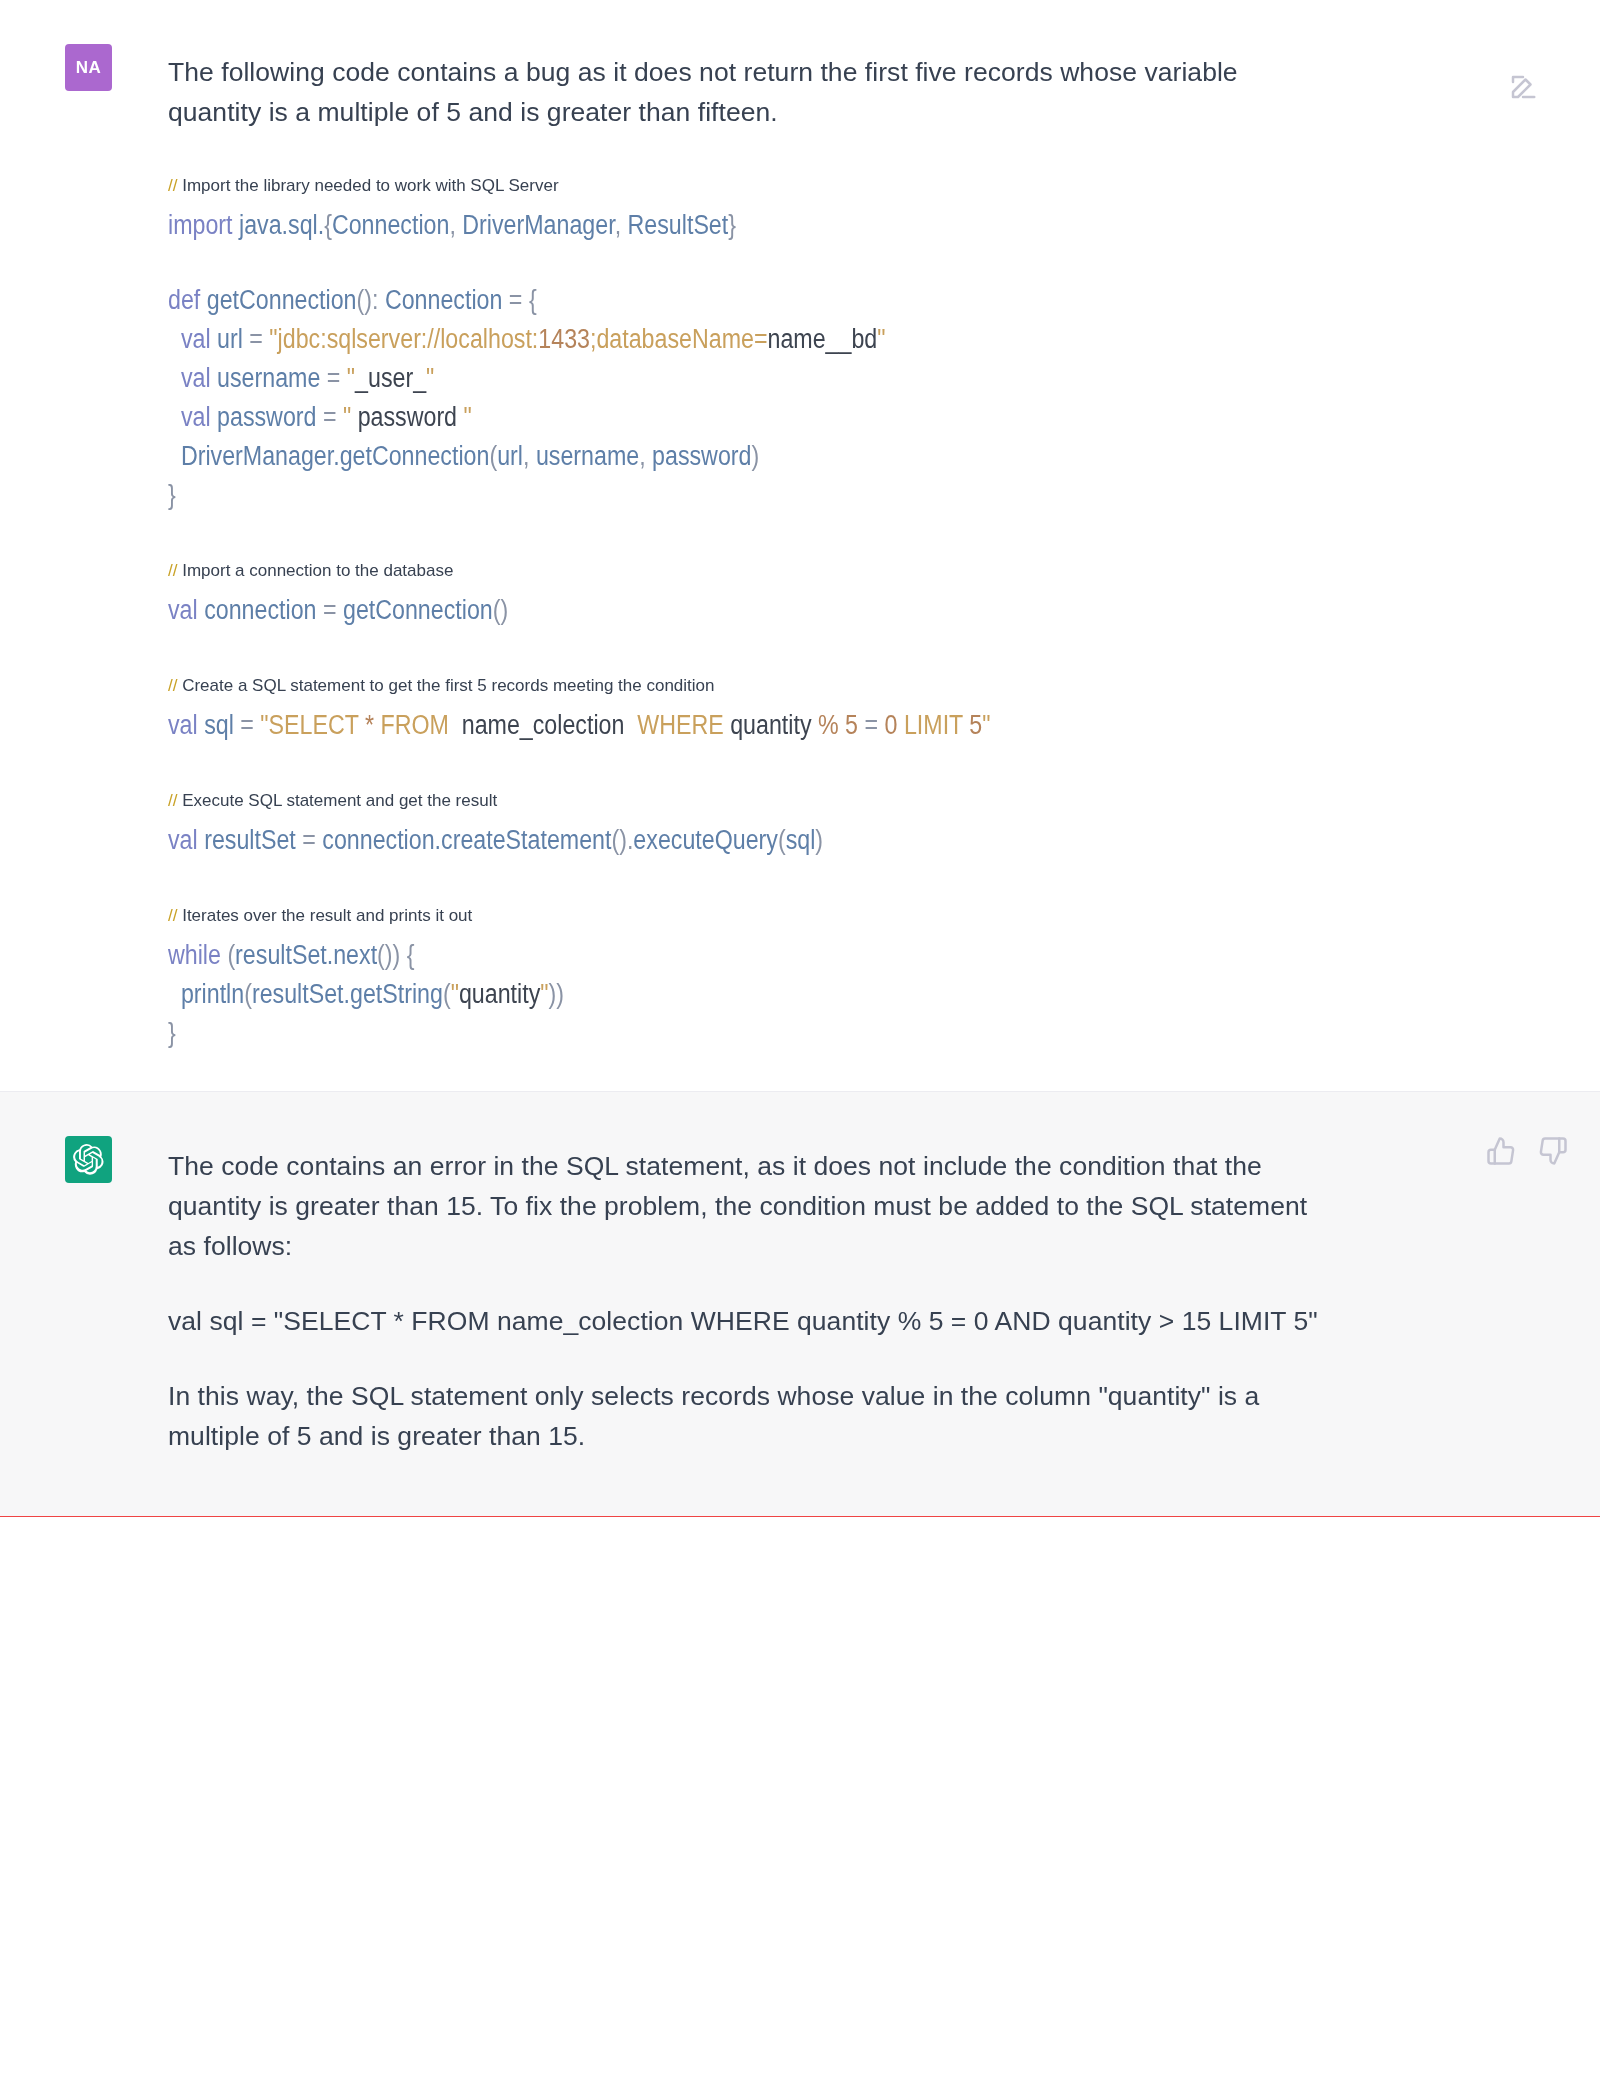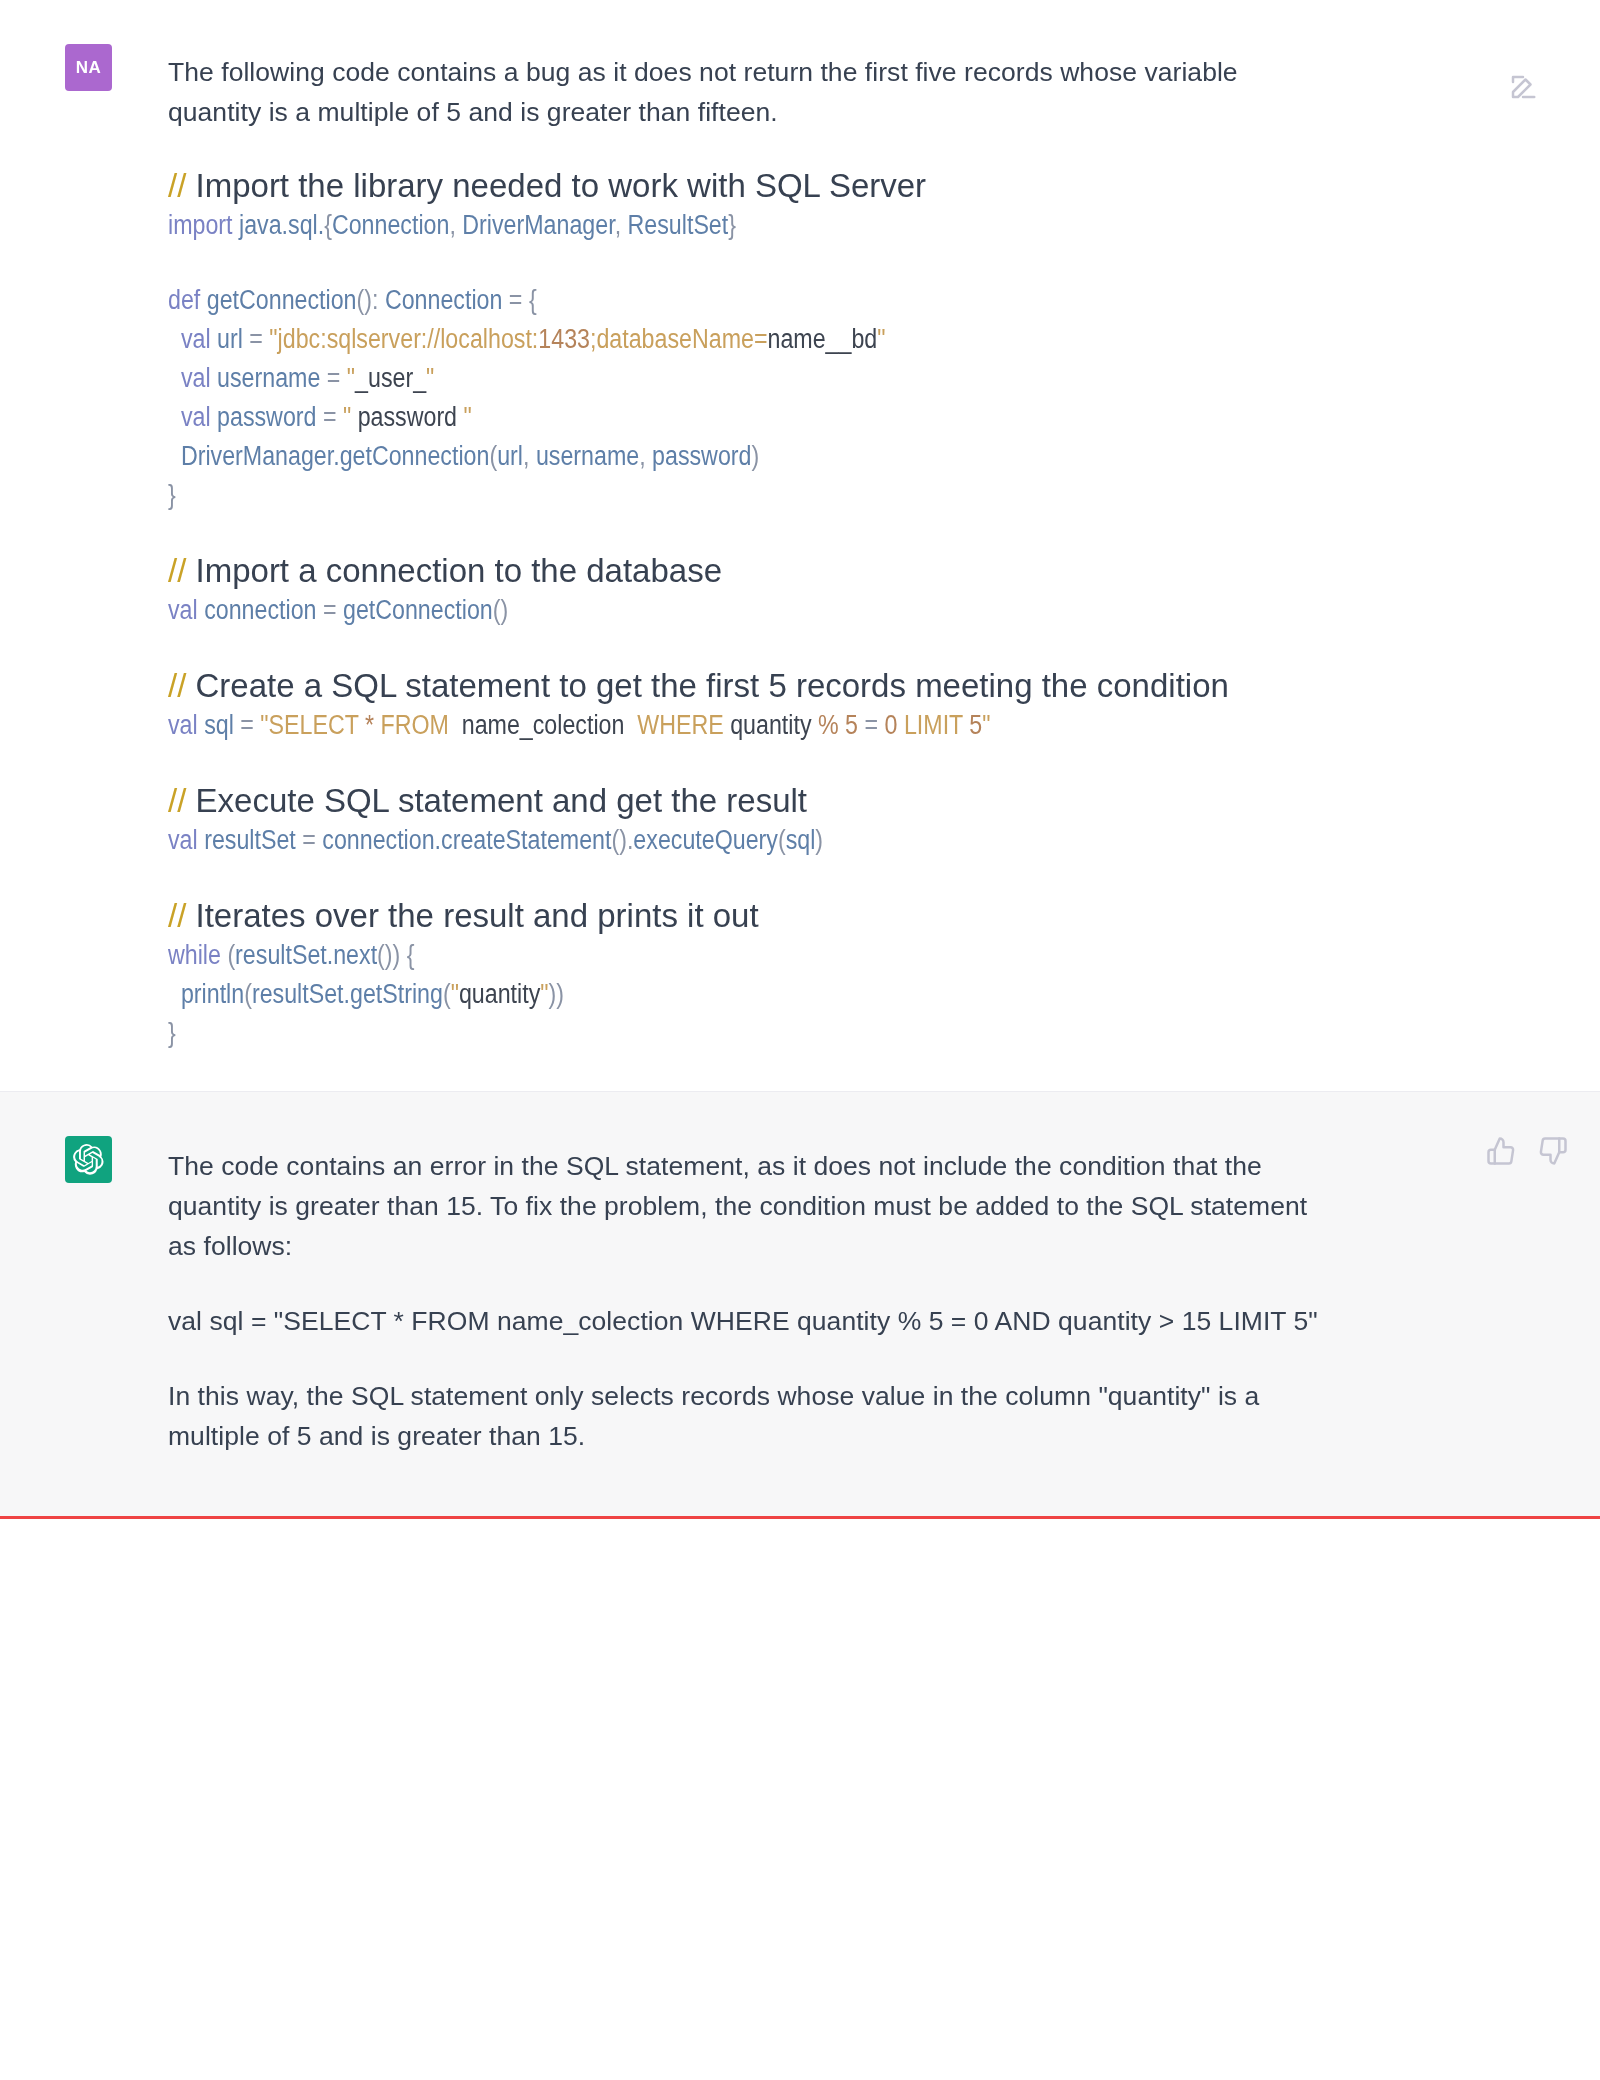--- a/index.html
+++ b/index.html
@@ -25,21 +25,21 @@
     position: relative;
     box-sizing: border-box;
   }
   .msg-user {
     background: #ffffff;
     padding: 44px 0 38px 0;
   }
   .msg-assistant {
     background: #f7f7f8;
     border-top: 1px solid #ececf1;
-    border-bottom: 3px solid #ef4444;
+    border-bottom: 1px solid #ef4444;
     padding: 44px 0 60px 0;
   }
 
   .avatar-col {
     width: 168px;
     flex: 0 0 168px;
     display: flex;
     justify-content: flex-end;
     padding-right: 56px;
     box-sizing: border-box;
@@ -106,21 +106,21 @@
     margin-top: 34px;
     font-size: 26px;
     line-height: 40px;
     color: #4b5563;
   }
   .code-group { margin-bottom: 36px; }
   .code-group:last-child { margin-bottom: 0; }
 
   .comment-line {
     font-family: "Liberation Sans", sans-serif;
-    font-size: 33px;
+    font-size: 17px;
     line-height: 40px;
     color: #374151;
     white-space: pre-wrap;
   }
   .comment-line .slashes {
     color: #c9a227;
   }
 
   .code-line {
     font-family: "Liberation Sans Narrow", "Liberation Sans", sans-serif;

